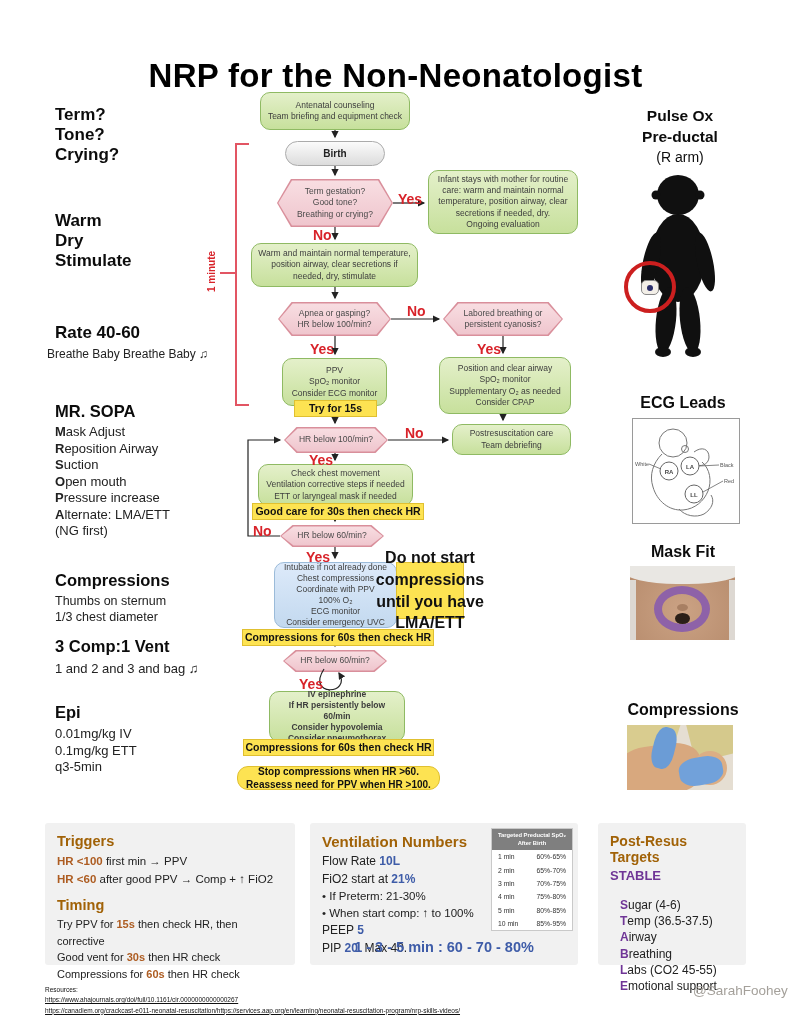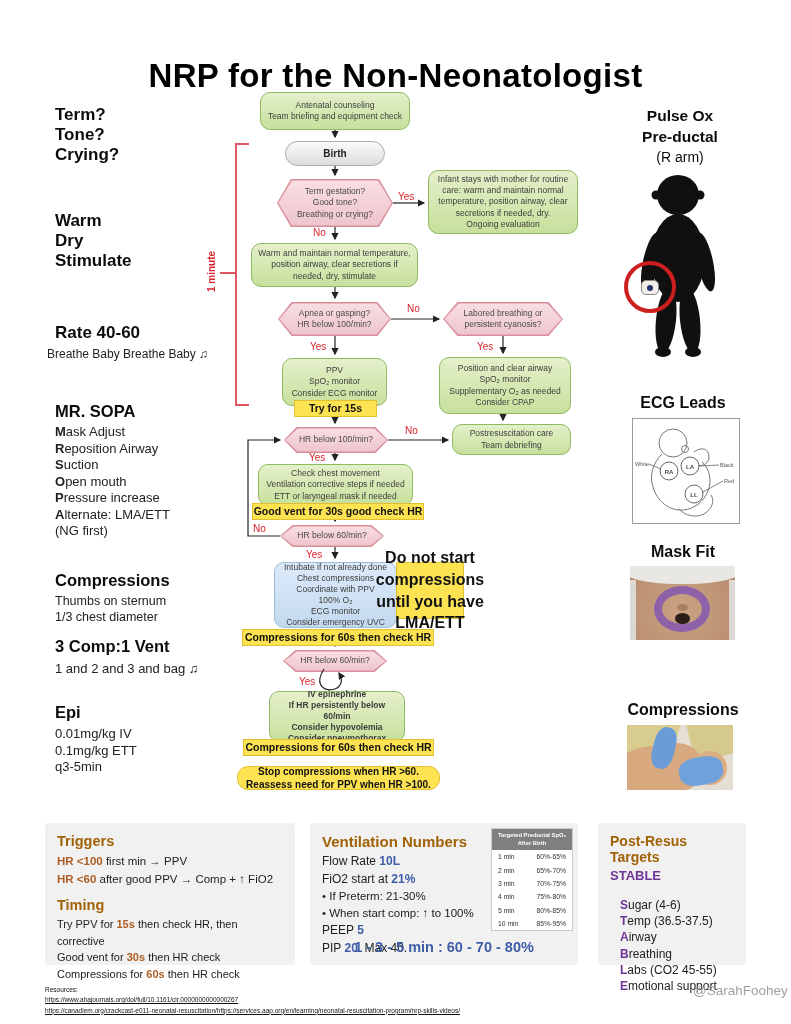--- a/index.html
+++ b/index.html
@@ -19,21 +19,21 @@
   .blueb{background:linear-gradient(#ddeafa,#c3d9ef);border:1px solid #9bbbd9;}
   .hexo{position:absolute;z-index:1;background:#d98f9b;
         clip-path:polygon(0% 50%,12% 0%,88% 0%,100% 50%,88% 100%,12% 100%);}
   .hexi{position:absolute;inset:1.4px;background:linear-gradient(#f8dee2,#efc5cd);
         clip-path:polygon(0% 50%,12% 0%,88% 0%,100% 50%,88% 100%,12% 100%);
         display:flex;align-items:center;justify-content:center;text-align:center;
         font-size:8.5px;color:#4a4a4a;white-space:pre-line;line-height:1.3;}
   .ynote{position:absolute;background:#fde352;border:1px solid #e0c030;z-index:3;
          font-weight:bold;color:#111;display:flex;align-items:center;justify-content:center;
          text-align:center;white-space:pre-line;box-sizing:border-box;line-height:1.35;}
-  .yn{position:absolute;color:#d8232a;font-weight:normal;font-size:10px;z-index:4;}
+  .yn{position:absolute;color:#d8232a;font-weight:bold;font-size:14px;z-index:4;}
   .flowsvg{position:absolute;left:0;top:0;z-index:2;pointer-events:none;}
 
   
   .lh{position:absolute;font-weight:bold;font-size:17px;color:#0c0c0c;line-height:1.2;}
   .bigline{font-weight:bold;font-size:17px;color:#0c0c0c;line-height:20px;}
   .subtxt{position:absolute;font-size:12px;color:#222;}
   .listtxt{font-size:13px;color:#222;line-height:16.5px;}
   .bl{font-weight:bold;}
   .bracket{position:absolute;background:#e25563;z-index:0;}
   .minute{position:absolute;color:#d8232a;font-weight:bold;font-size:10px;
@@ -155,21 +155,21 @@
 Consider CPAP</div>
 
   <div class="hexo" style="left:284px;top:427px;width:104px;height:26px;">
     <div class="hexi">HR below 100/min?</div>
   </div>
   <div class="fbox green" style="left:452px;top:424px;width:119px;height:31px;">Postresuscitation care
 Team debriefing</div>
   <div class="fbox green" style="left:258px;top:464px;width:155px;height:42px;">Check chest movement
 Ventilation corrective steps if needed
 ETT or laryngeal mask if needed</div>
-  <div class="ynote" style="left:252px;top:503px;width:172px;height:17px;font-size:10.5px;">Good vent for 30s good check HR</div>
+  <div class="ynote" style="left:252px;top:503px;width:172px;height:17px;font-size:10.5px;">Good care for 30s then check HR</div>
 
   <div class="hexo" style="left:280px;top:525px;width:104px;height:22px;">
     <div class="hexi">HR below 60/min?</div>
   </div>
 
   <div class="fbox blueb" style="left:274px;top:562px;width:123px;height:66px;">Intubate if not already done
 Chest compressions
 Coordinate with PPV
 100% O₂
 ECG monitor

